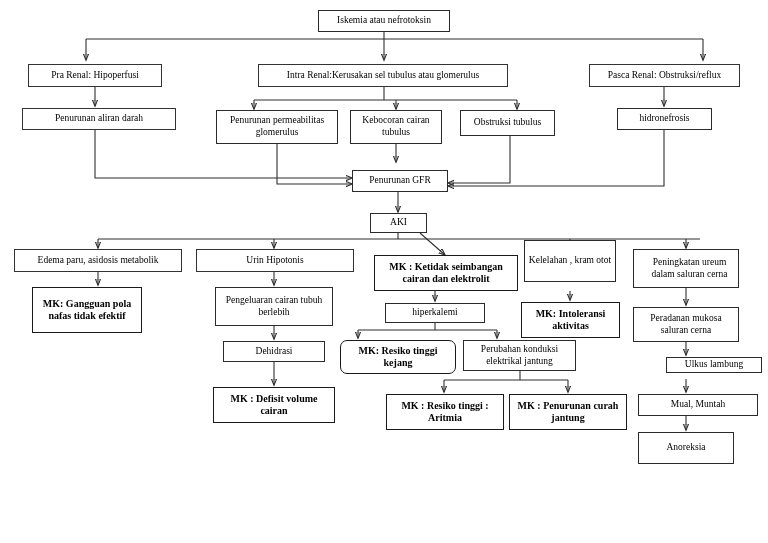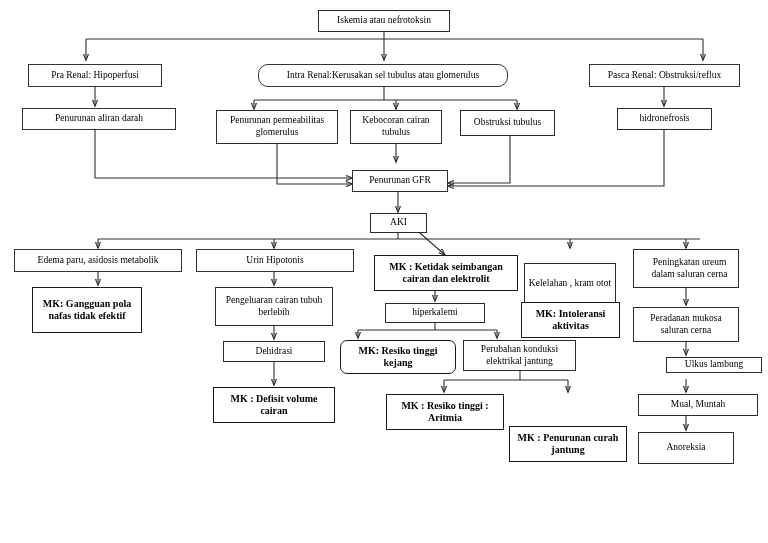--- a/index.html
+++ b/index.html
@@ -125,21 +125,21 @@
 
     <path d="M686,288 L686,305" marker-end="url(#ah)"></path>
     <path d="M686,342 L686,355" marker-end="url(#ah)"></path>
     <path d="M686,379 L686,392" marker-end="url(#ah)"></path>
     <path d="M686,416 L686,430" marker-end="url(#ah)"></path>
   </svg>
 
   <div class="node thick" style="left:318px; top:10px; width:132px; height:22px;">Iskemia atau nefrotoksin</div>
 
   <div class="node" style="left:28px; top:64px; width:134px; height:23px;">Pra Renal: Hipoperfusi</div>
-  <div class="node" style="left:258px; top:64px; width:250px; height:23px;border-radius:10px;">Intra Renal:Kerusakan sel tubulus atau glomerulus</div>
+  <div class="node" style="left:258px; top:64px; width:250px; height:23px;">Intra Renal:Kerusakan sel tubulus atau glomerulus</div>
   <div class="node" style="left:589px; top:64px; width:151px; height:23px;">Pasca Renal: Obstruksi/reflux</div>
 
   <div class="node" style="left:22px; top:108px; width:154px; height:22px;">Penurunan aliran darah</div>
   <div class="node thick" style="left:216px; top:110px; width:122px; height:34px;">Penurunan permeabilitas glomerulus</div>
   <div class="node thick" style="left:350px; top:110px; width:92px; height:34px;">Kebocoran cairan tubulus</div>
   <div class="node thick" style="left:460px; top:110px; width:95px; height:26px;text-align:right;">Obstruksi tubulus</div>
   <div class="node thick" style="left:617px; top:108px; width:95px; height:22px;">hidronefrosis</div>
 
   <div class="node thick" style="left:352px; top:170px; width:96px; height:22px;">Penurunan GFR</div>
   <div class="node thick" style="left:370px; top:213px; width:57px; height:20px;">AKI</div>
@@ -150,23 +150,23 @@
   <div class="node" style="left:196px; top:249px; width:158px; height:23px;">Urin Hipotonis</div>
   <div class="node thick" style="left:215px; top:287px; width:118px; height:39px;">Pengeluaran cairan tubuh berlebih</div>
   <div class="node thick" style="left:223px; top:341px; width:102px; height:21px;">Dehidrasi</div>
   <div class="node mk" style="left:213px; top:387px; width:122px; height:36px;">MK : Defisit volume cairan</div>
 
   <div class="node mk" style="left:374px; top:255px; width:144px; height:36px;">MK : Ketidak seimbangan cairan dan elektrolit</div>
   <div class="node thick" style="left:385px; top:303px; width:100px; height:20px;">hiperkalemi</div>
   <div class="node mk" style="left:340px; top:340px; width:116px; height:34px;border-radius:7px;">MK: Resiko tinggi kejang</div>
   <div class="node thick" style="left:463px; top:340px; width:113px; height:31px;">Perubahan konduksi elektrikal jantung</div>
   <div class="node mk" style="left:386px; top:394px; width:118px; height:36px;">MK : Resiko tinggi : Aritmia</div>
-  <div class="node mk" style="left:509px; top:394px; width:118px; height:36px;margin-top:32px;">MK : Penurunan curah jantung</div>
+  <div class="node mk" style="left:509px; top:394px; width:118px; height:36px;">MK : Penurunan curah jantung</div>
 
-  <div class="node thick" style="left:524px; top:263px; width:92px; height:42px;">Kelelahan , kram otot</div>
+  <div class="node thick" style="left:524px; top:240px; width:92px; height:42px;">Kelelahan , kram otot</div>
   <div class="node mk" style="left:521px; top:302px; width:99px; height:36px;">MK: Intoleransi aktivitas</div>
 
   <div class="node thick" style="left:633px; top:249px; width:106px; height:39px;padding-left:10px;">Peningkatan ureum dalam saluran cerna</div>
   <div class="node thick" style="left:633px; top:307px; width:106px; height:35px;">Peradanan mukosa saluran cerna</div>
   <div class="node thick" style="left:638px; top:357px; width:96px; height:16px;margin-left:28px;">Ulkus lambung</div>
   <div class="node thick" style="left:638px; top:394px; width:120px; height:22px;">Mual, Muntah</div>
   <div class="node thick" style="left:638px; top:432px; width:96px; height:32px;">Anoreksia</div>
 
 </div>
 

